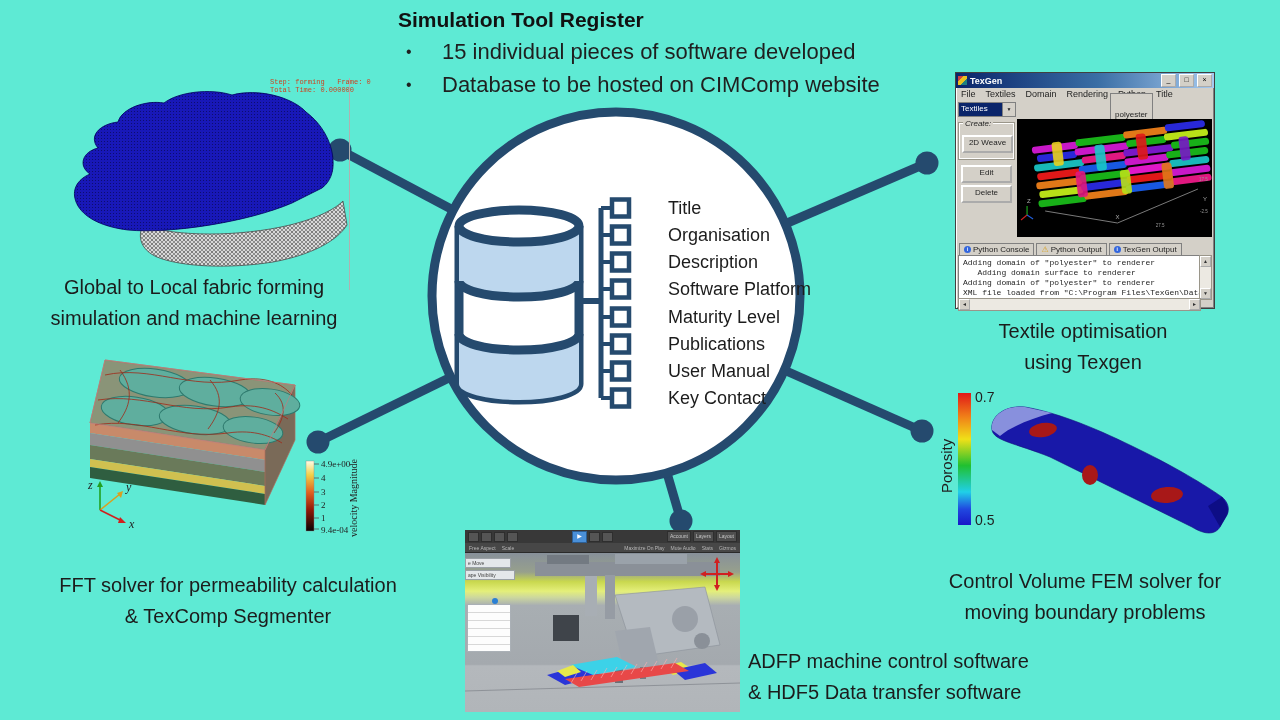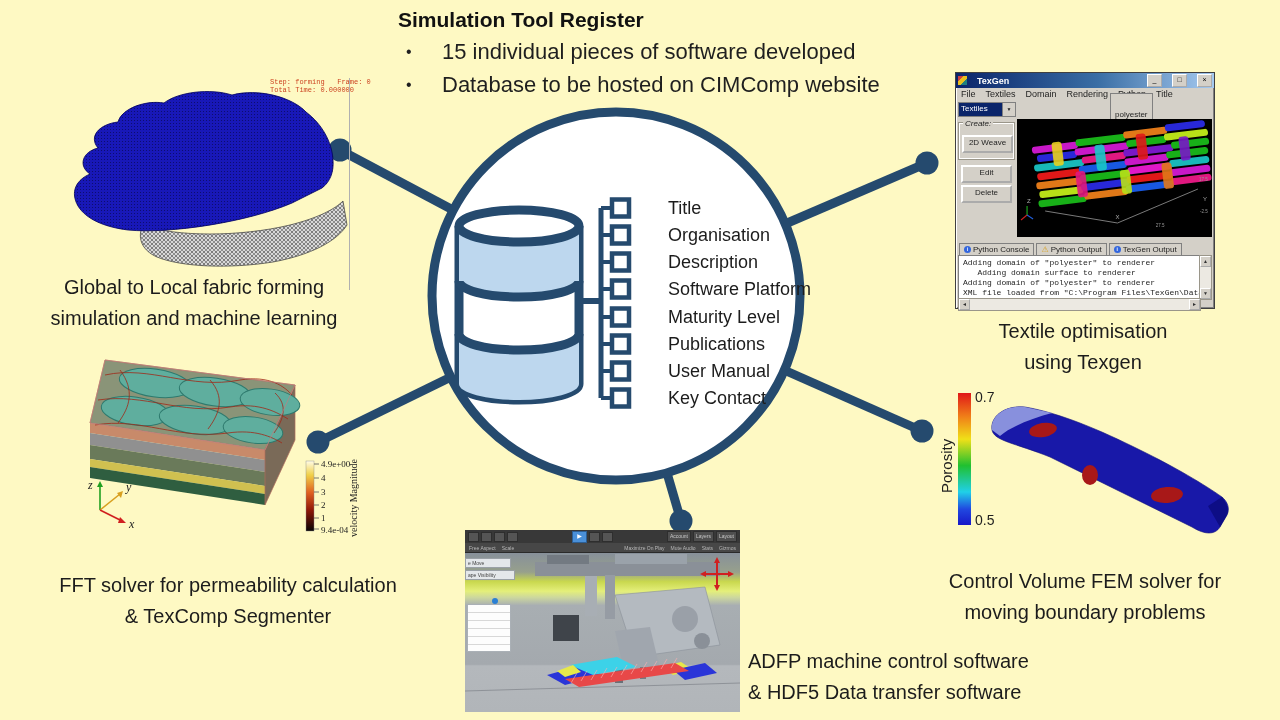--- a/index.html
+++ b/index.html
@@ -1,35 +1,35 @@
 <!DOCTYPE html>
 <html><head>
 <meta charset="utf-8">
 <style>
   html,body{margin:0;padding:0;background:#fff;}
-  #stage{position:relative;width:1280px;height:720px;background:#fef9c3;overflow:hidden;
+  #stage{position:relative;width:1280px;height:720px;background:#5eead4;overflow:hidden;
          font-family:"Liberation Sans",sans-serif;color:#1f1f1f;}
   .abs{position:absolute;}
   svg{display:block;}
   
   #header{left:398px;top:8px;width:580px;}
   #header .title{font-size:21px;font-weight:bold;color:#111;}
   .bullet-row{display:flex;align-items:flex-start;margin-top:7px;font-size:22px;}
   .bullet-glyph{width:36px;padding-left:8px;font-size:16px;line-height:26px;}
   
   .field{position:absolute;left:648px;height:22px;font-size:18px;line-height:22px;color:#1c1c1c;white-space:nowrap;margin-left:20px;}
   
   .cap{position:absolute;font-size:20px;line-height:31px;color:#1c1c1c;text-align:center;}
   
   #abq-overlay{left:270px;top:78px;font-family:"Liberation Mono",monospace;font-size:7px;line-height:8px;color:#cc4422;white-space:pre;}
   #abq-frameline{left:349px;top:78px;width:1px;height:212px;background:#b0b0b0;}
   
   #texgen{left:955px;top:72px;width:258px;height:235px;background:#d4d0c8;border:1px solid #404040;
           box-shadow:inset 1px 1px 0 #fff,inset -1px -1px 0 #808080;font-size:9px;}
-  #tg-titlebar{height:15px;background:linear-gradient(90deg,#0a246a,#3a6ea5 55%,#a6caf0);display:flex;align-items:center;gap:10px;padding:0 2px;}
+  #tg-titlebar{height:15px;background:linear-gradient(90deg,#0a246a,#3a6ea5 55%,#a6caf0);display:flex;align-items:center;gap:3px;padding:0 2px;}
   #tg-icon{width:9px;height:9px;background:linear-gradient(135deg,#d04040 0 33%,#e8c020 33% 66%,#1f8080 66%);}
   #tg-title{flex:1;color:#fff;font-weight:bold;font-size:9px;}
   .tg-winbtn{width:13px;height:11px;background:#d4d0c8;border:1px outset #fff;font-size:7px;line-height:9px;text-align:center;color:#000;}
   #tg-menubar{height:13px;display:flex;gap:10px;padding:1px 5px 0;}
   #tg-toolrow{height:16px;display:flex;align-items:flex-end;}
   #tg-combo{display:flex;width:56px;height:13px;margin:0 3px 1px 2px;border:1px solid #808080;background:#fff;}
   #tg-combo-val{flex:1;background:#0a246a;color:#fff;font-size:8px;line-height:12px;padding-left:2px;}
   #tg-combo-btn{width:12px;background:#d4d0c8;border-left:1px solid #808080;font-size:5px;line-height:12px;text-align:center;}
   .tg-tab{font-size:8px;padding:1px 4px;background:#d4d0c8;border:1px solid #808080;border-bottom:none;}
   .tg-tab.active{position:relative;top:15px;margin-left:12px;}

